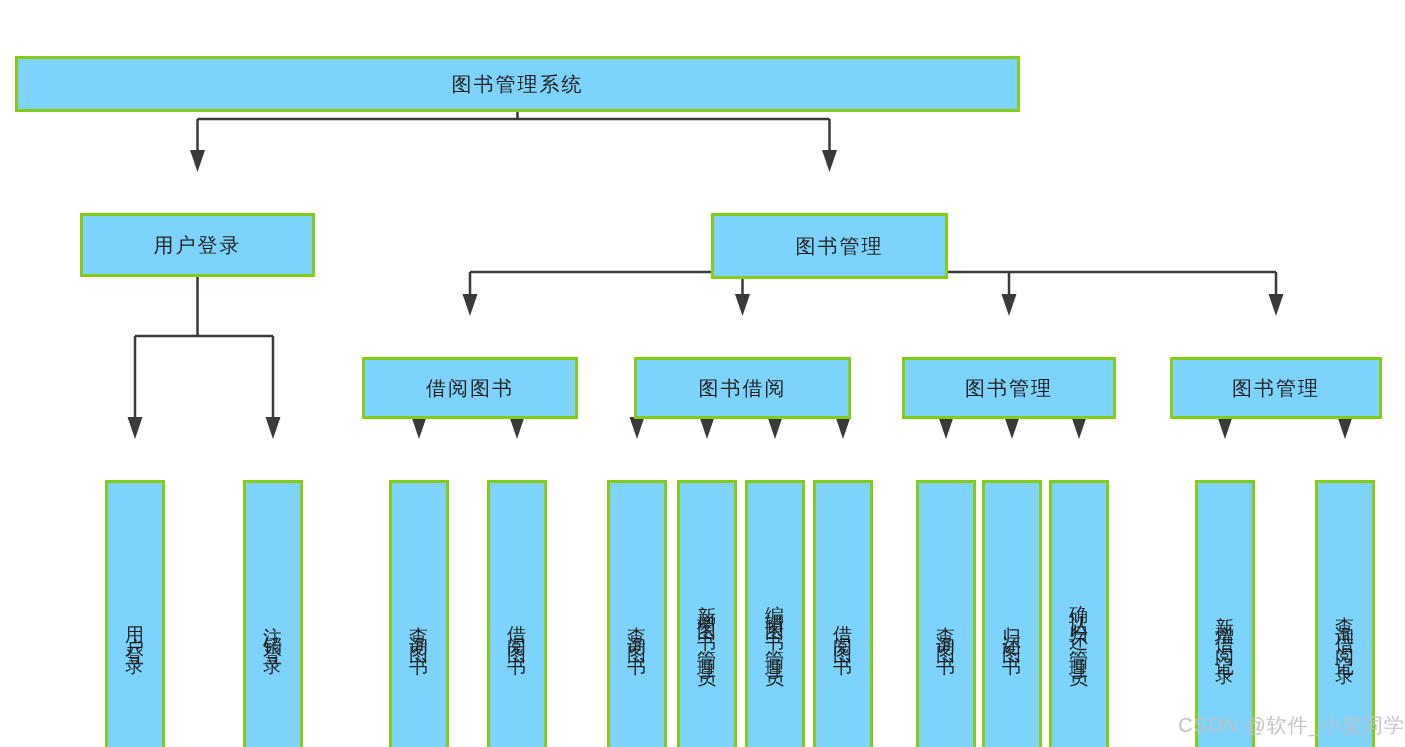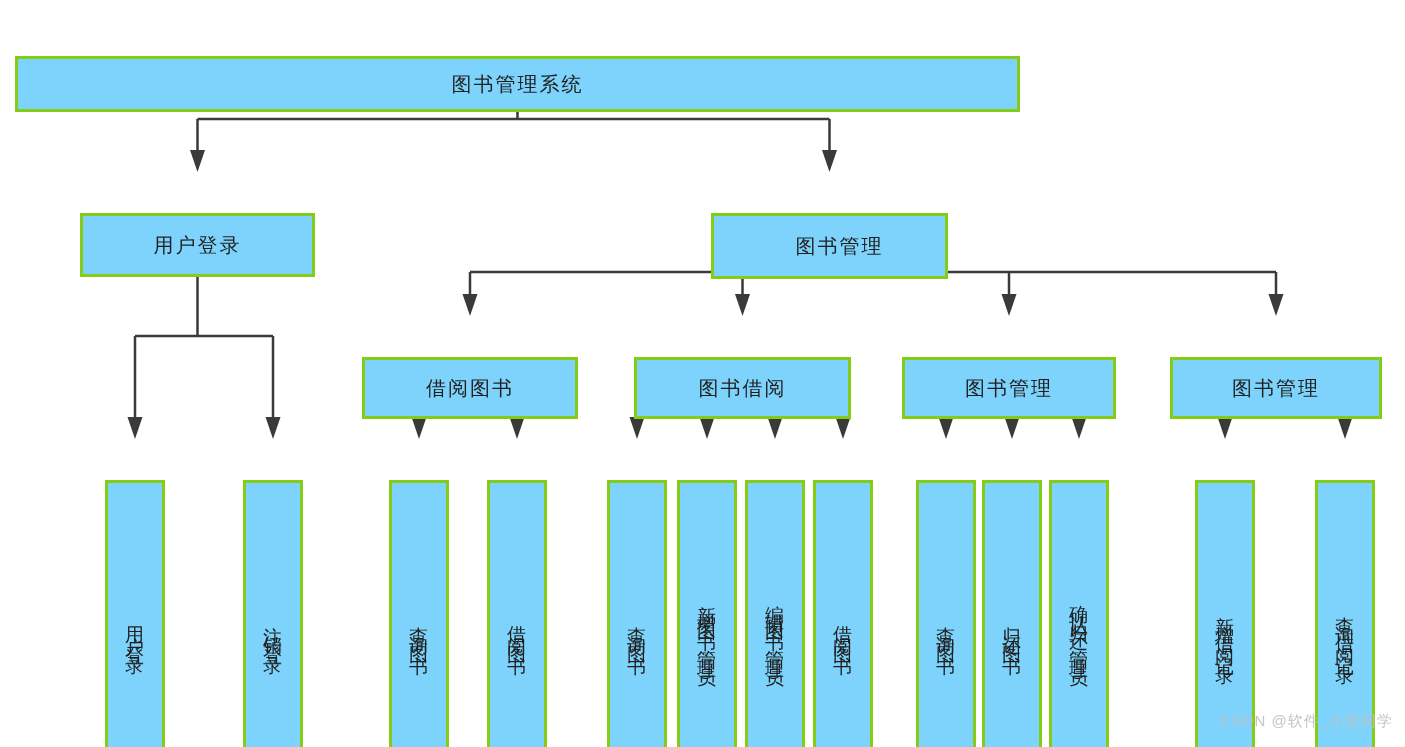--- a/index.html
+++ b/index.html
@@ -37,22 +37,22 @@
     writing-mode: vertical-rl;
     text-orientation: mixed;
     font-size: 19px;
     letter-spacing: 10px;
     line-height: 1;
   }
   .v-node.long { letter-spacing: 9px; }
   .watermark {
     position: absolute;
     top: 712px;
-    right: 12px;
-    font-size: 15px;
+    right: 0;
+    font-size: 20px;
     letter-spacing: 1px;
     color: rgba(193, 193, 193, 0.95);
     z-index: 5;
     white-space: nowrap;
   }
 </style>
 </head>
 <body>
 
 <div class="canvas">

